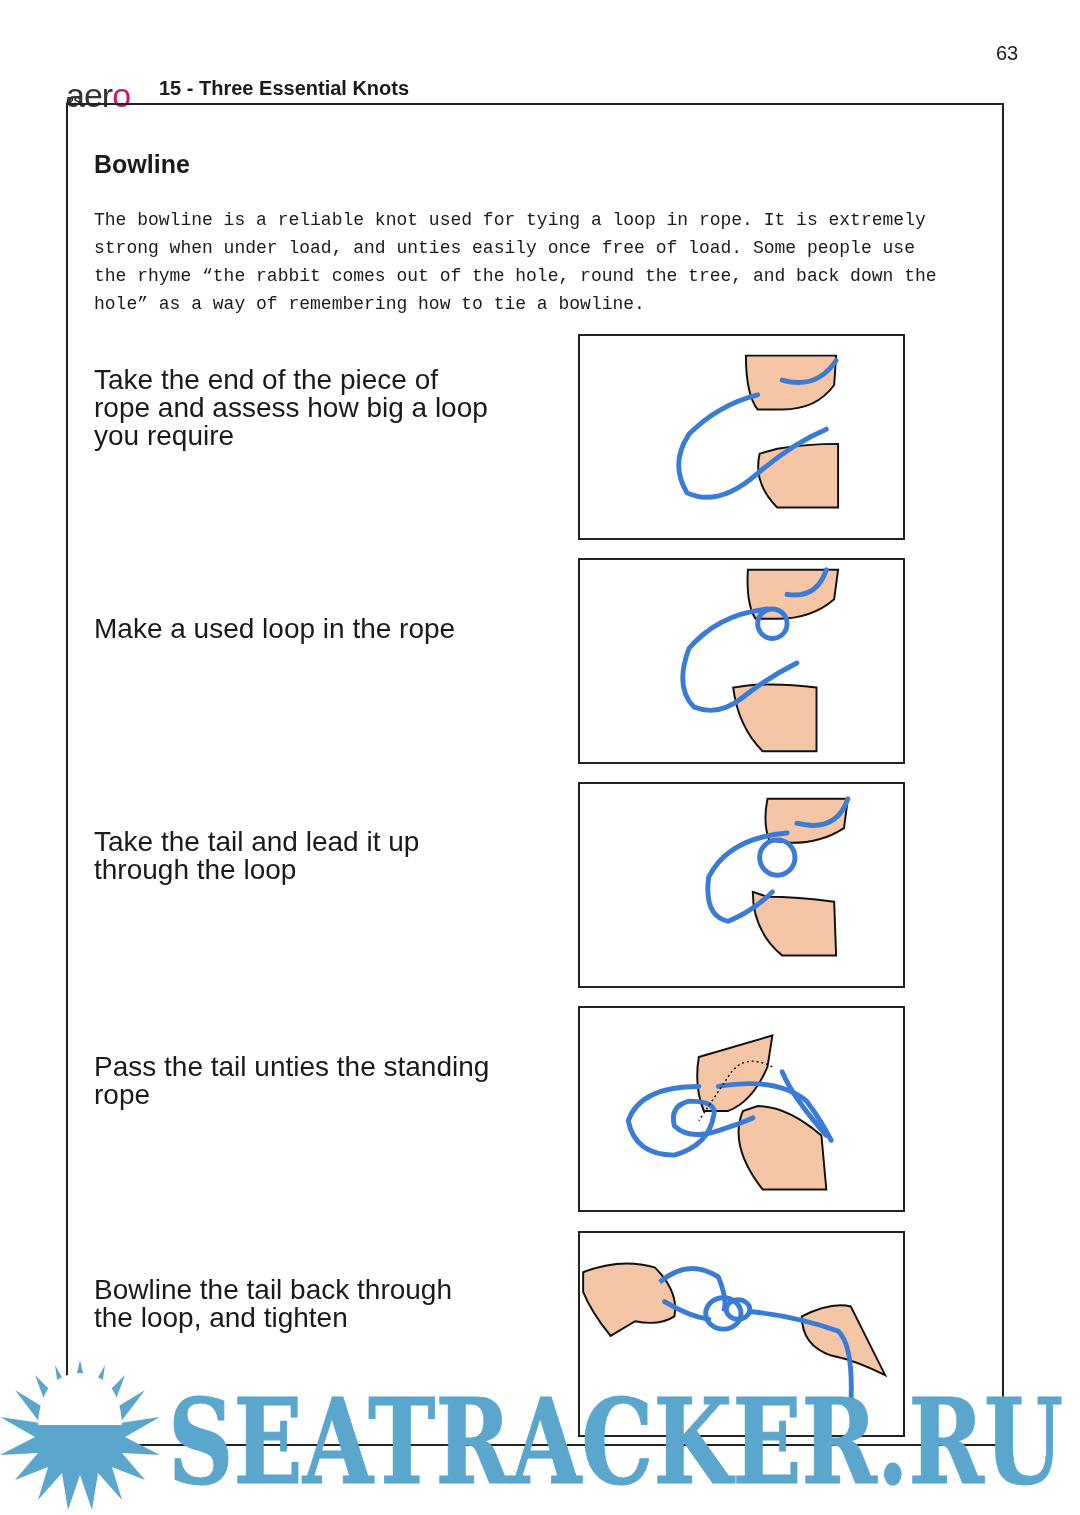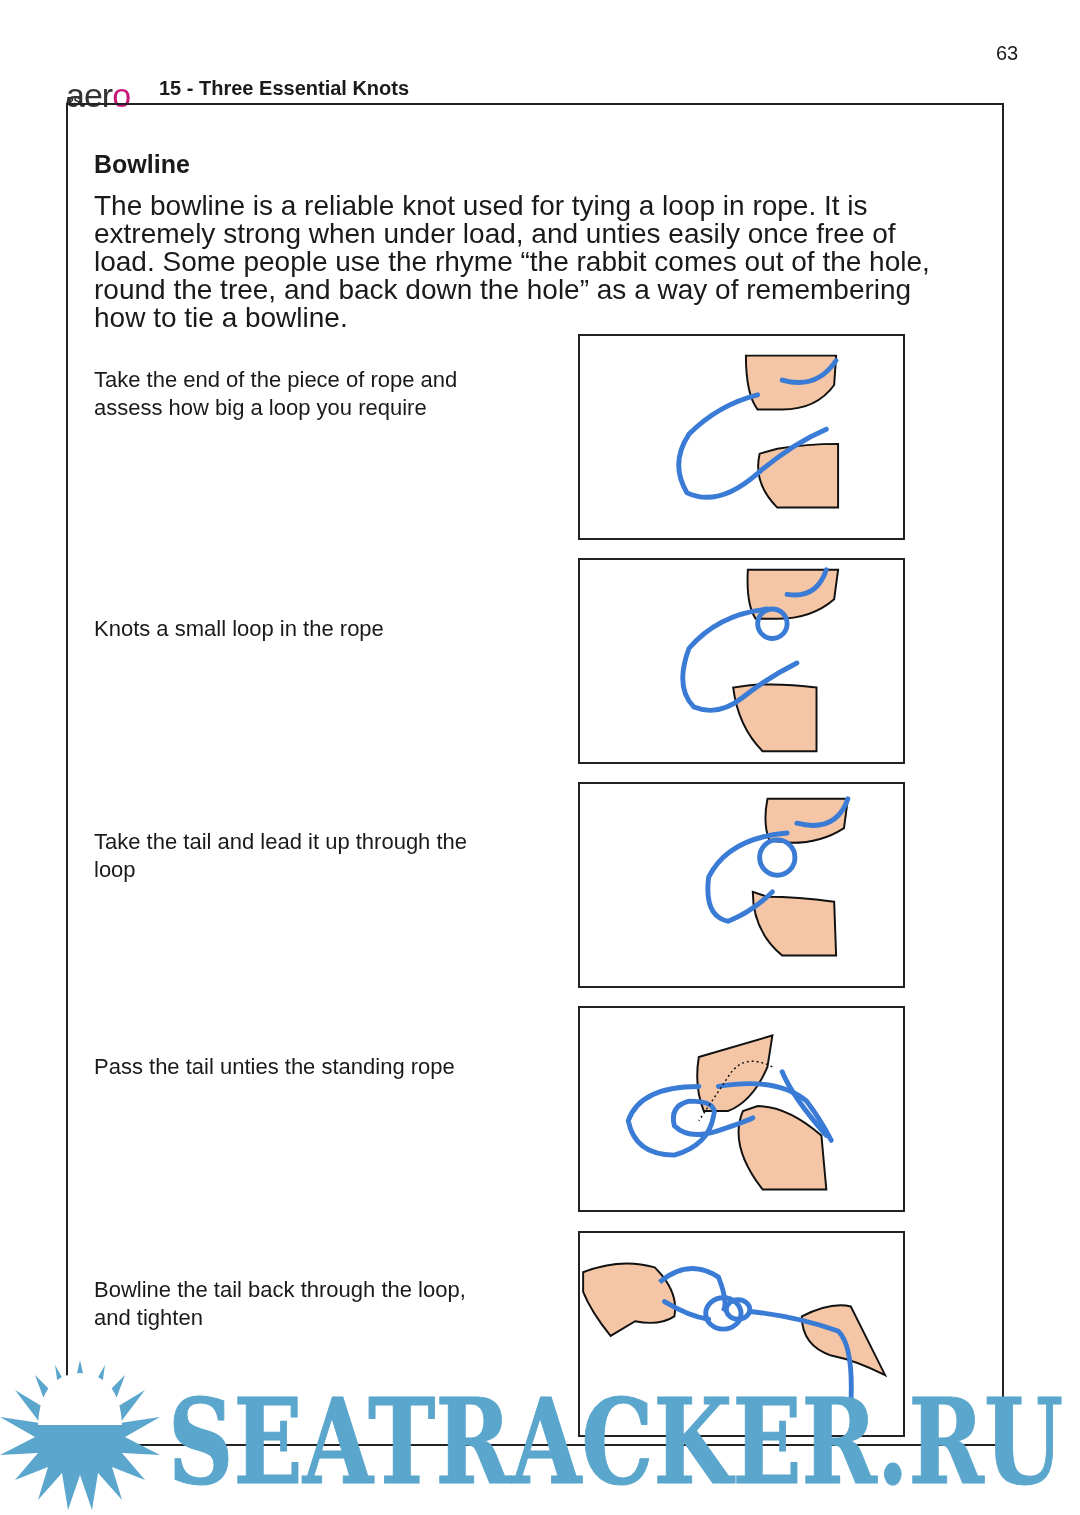--- a/index.html
+++ b/index.html
@@ -5,22 +5,22 @@
   html,body{margin:0;padding:0;background:#fff;}
   body{width:1080px;height:1515px;position:relative;overflow:hidden;font-family:"Liberation Sans",sans-serif;color:#1a1a1a;}
   .page-num{position:absolute;left:996px;top:42px;font-size:20px;}
   .brand{position:absolute;left:66px;top:62px;}
   .brand .rs{position:absolute;left:0;top:0;font-size:10px;font-weight:bold;font-style:italic;margin-top:34px;}
   .brand .aero{position:absolute;left:0;top:16px;font-size:34px;letter-spacing:-1px;color:#333;line-height:34px;}
   .brand .aero .o{color:#c8197a;}
   .section-title{position:absolute;left:151px;top:77px;font-size:20px;font-weight:bold;margin-left:8px;}
   .frame{position:absolute;left:66px;top:103px;width:938px;height:1343px;border:2px solid #222;box-sizing:border-box;}
   .h2{position:absolute;left:94px;top:150px;font-size:25px;font-weight:bold;text-align:center;}
-  .intro{position:absolute;left:94px;top:192px;width:860px;font-size:28px;line-height:28px;}
-  .step-text{position:absolute;left:94px;width:400px;font-size:22px;line-height:28px;}
+  .intro{position:absolute;left:94px;top:206px;width:860px;font-size:18px;line-height:28px;font-family:Liberation Mono, monospace;}
+  .step-text{position:absolute;left:94px;width:400px;font-size:28px;line-height:28px;}
   .step-img{position:absolute;left:578px;width:327px;height:206px;border:2px solid #222;box-sizing:border-box;background:#fff;overflow:hidden;}
   .step-img svg{width:100%;height:100%;display:block;}
   .watermark{position:absolute;left:0;top:1355px;width:1080px;height:160px;pointer-events:none;}
 </style>
 </head>
 <body>
 
 <div class="page-num">63</div>
 
 <div class="brand">
@@ -37,21 +37,21 @@
 <div class="step-text" style="top:366px">Take the end of the piece of rope and assess how big a loop you require</div>
 <div class="step-img" style="top:334px">
   <svg viewBox="0 0 327 206">
     <path d="M168 20 L260 20 L258 50 Q240 75 205 75 L180 75 Q168 60 168 20Z" fill="#f5c6a5" stroke="#111" stroke-width="2"></path>
     <path d="M182 120 Q175 150 200 175 L262 175 L262 110 Q230 110 200 115 Z" fill="#f5c6a5" stroke="#111" stroke-width="2"></path>
     <path d="M180 60 Q140 70 110 100 Q90 130 108 160 Q140 175 180 140 Q215 110 250 95" fill="none" stroke="#3a7bd5" stroke-width="5" stroke-linecap="round"></path>
     <path d="M205 45 Q240 55 260 25" fill="none" stroke="#3a7bd5" stroke-width="5" stroke-linecap="round"></path>
   </svg>
 </div>
 
-<div class="step-text" style="top:615px">Knots a small loop in the rope</div>
+<div class="step-text" style="top:615px">Make a used loop in the rope</div>
 <div class="step-img" style="top:558px">
   <svg viewBox="0 0 327 206">
     <path d="M170 10 L262 10 L258 40 Q235 60 200 60 L178 60 Q168 45 170 10Z" fill="#f5c6a5" stroke="#111" stroke-width="2"></path>
     <path d="M155 130 Q160 170 185 195 L240 195 L240 130 Q200 125 170 128 Z" fill="#f5c6a5" stroke="#111" stroke-width="2"></path>
     <path d="M190 50 Q140 55 110 90 Q95 130 115 150 Q140 160 165 140 Q190 120 220 105" fill="none" stroke="#3a7bd5" stroke-width="5" stroke-linecap="round"></path>
     <circle cx="195" cy="65" r="15" fill="none" stroke="#3a7bd5" stroke-width="5"></circle>
     <path d="M210 35 Q240 40 250 10" fill="none" stroke="#3a7bd5" stroke-width="5" stroke-linecap="round"></path>
   </svg>
 </div>
 

